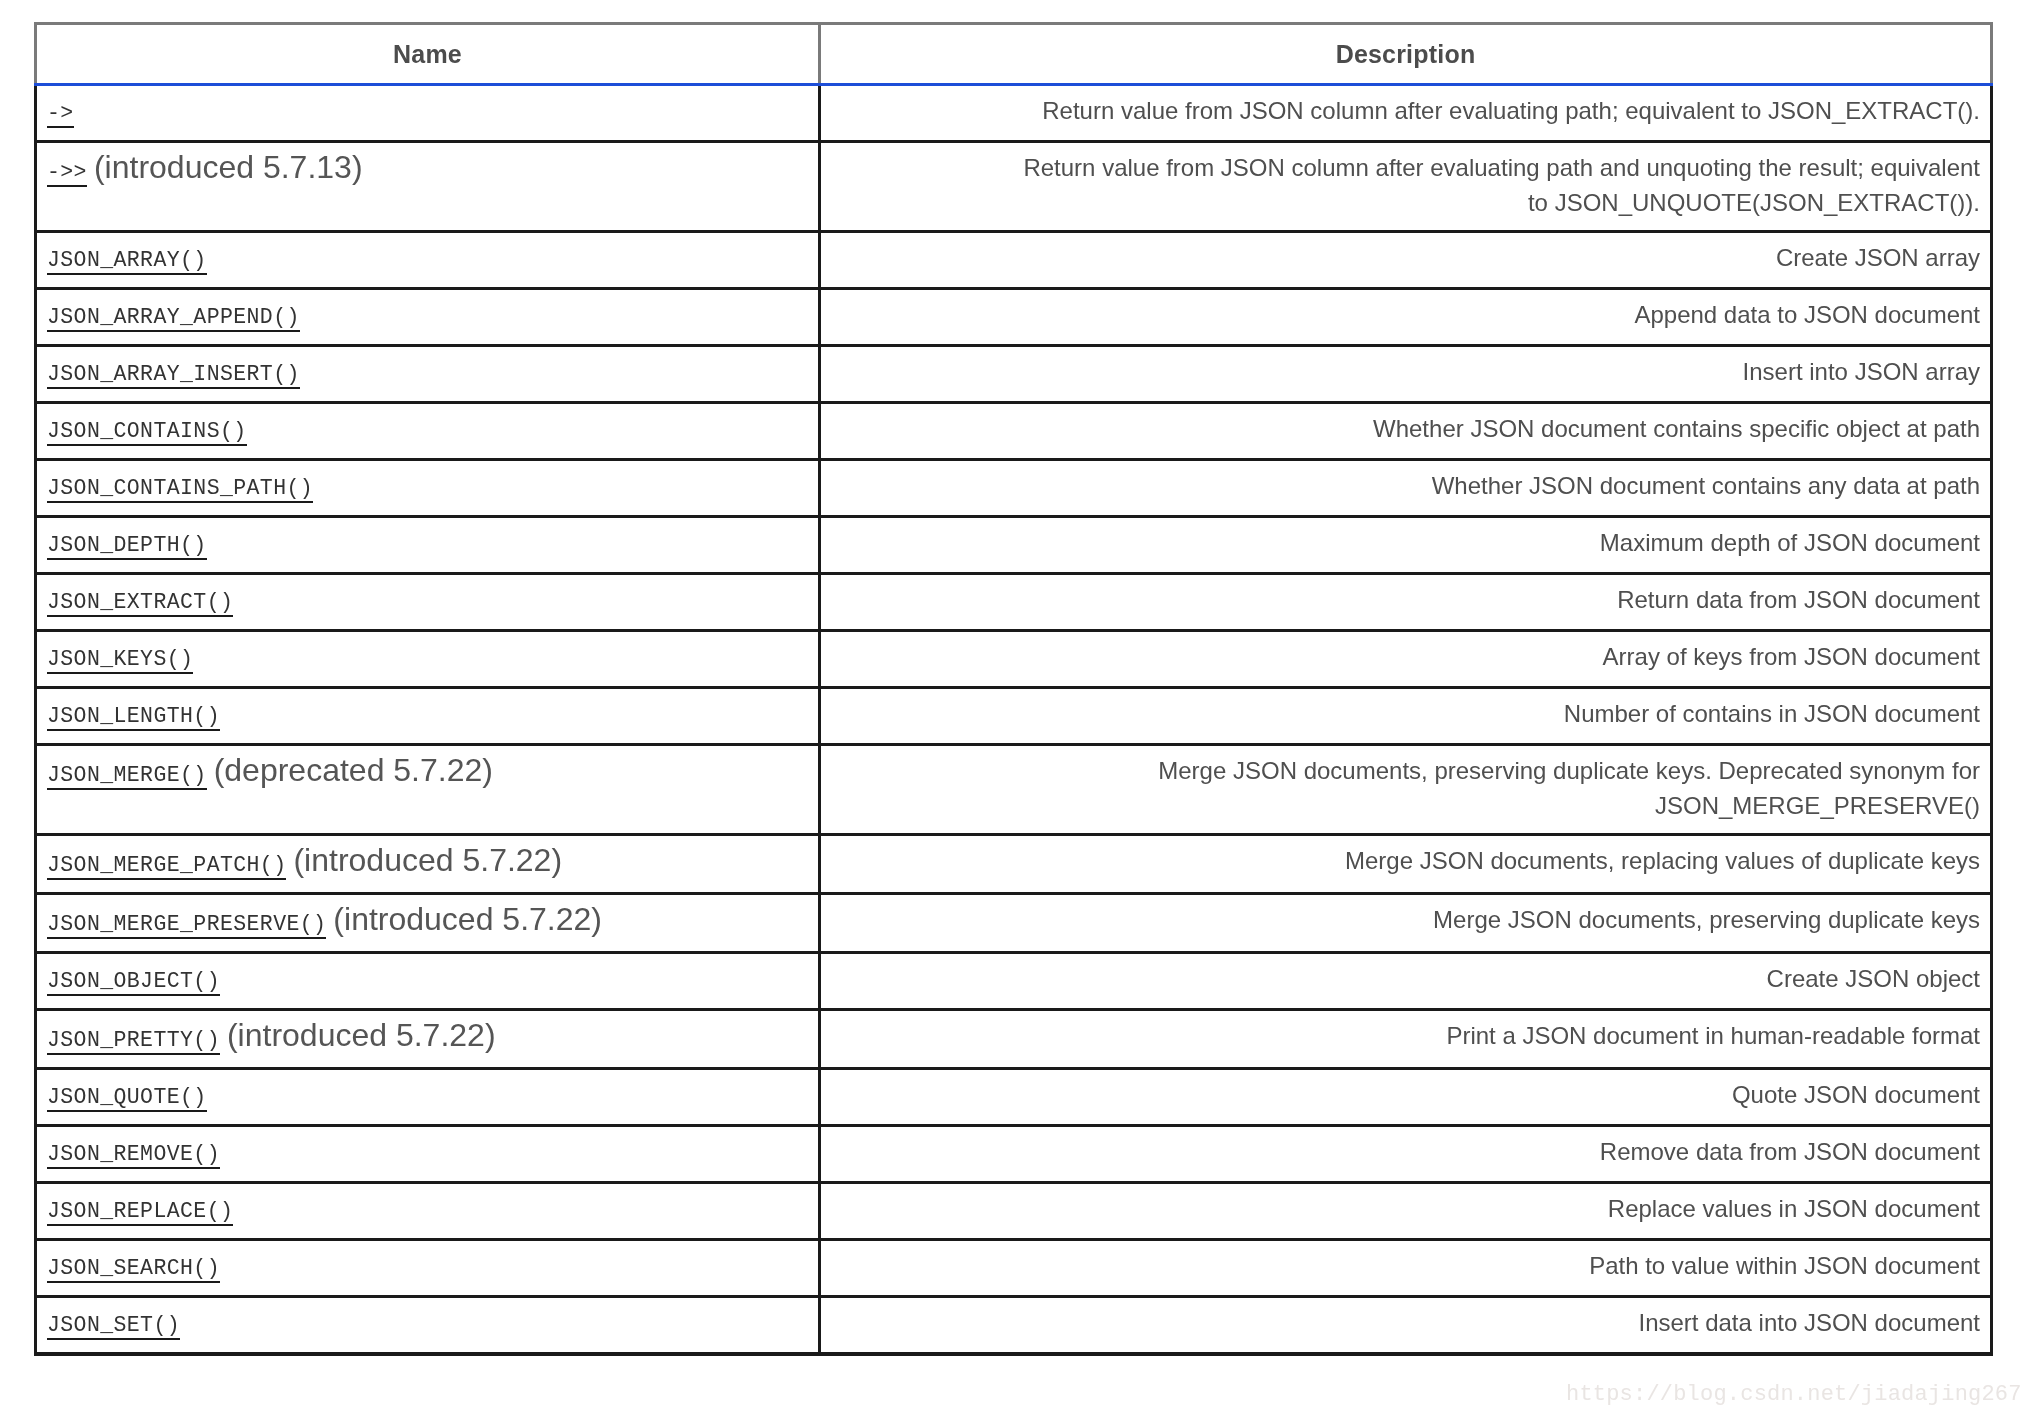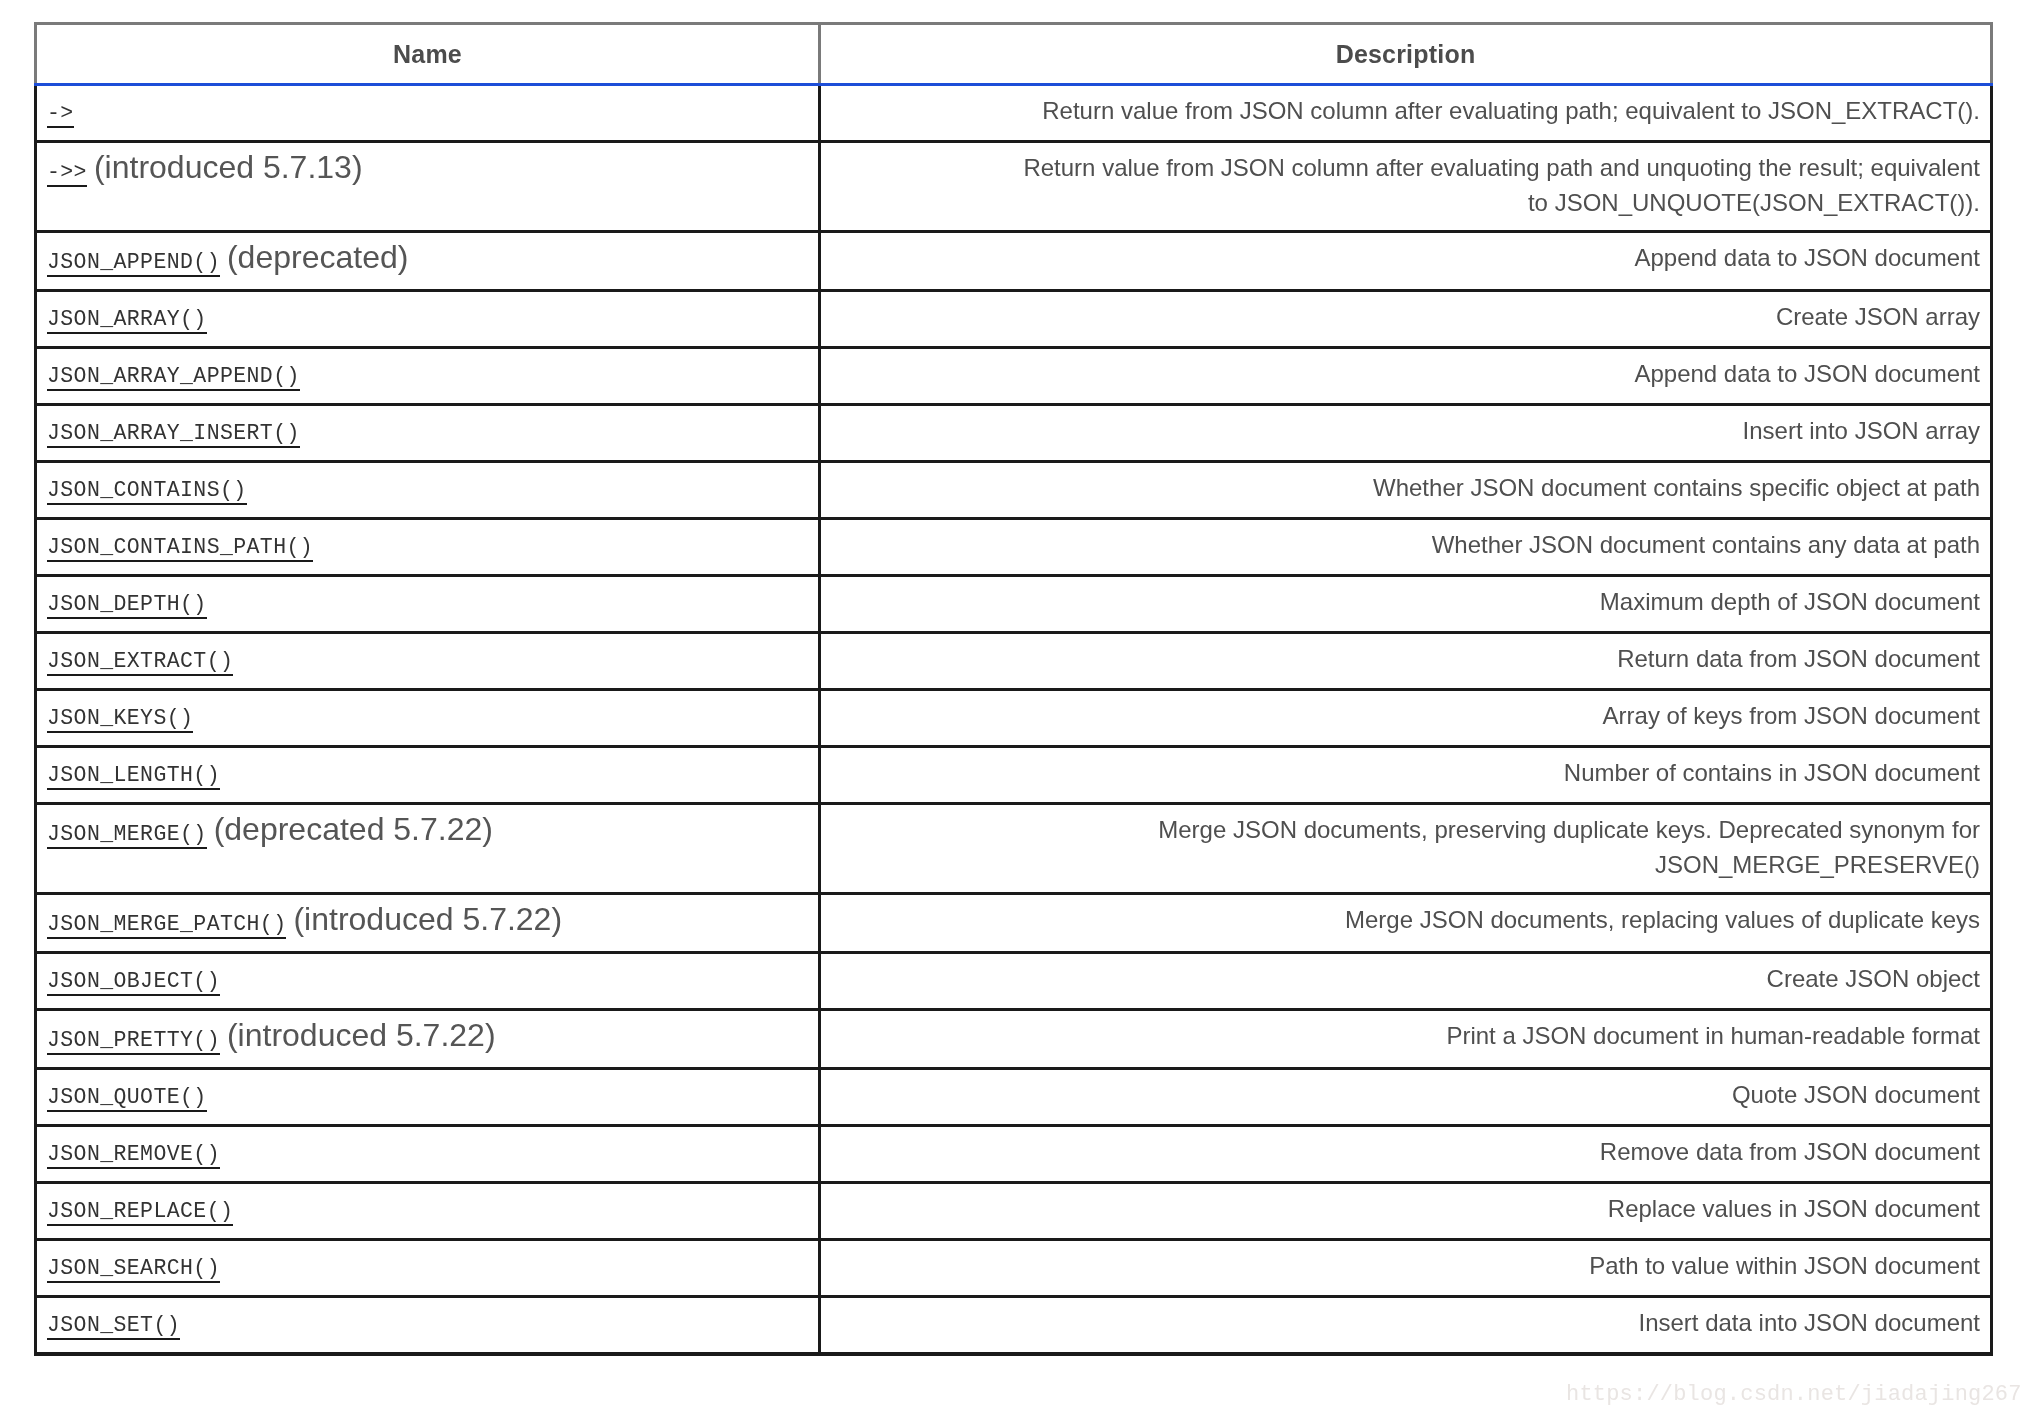--- a/index.html
+++ b/index.html
@@ -129,24 +129,20 @@
       <tbody id="table-body">
           <tr class="h1">
             <td class="cell-name"><span class="code">-&gt;</span></td>
             <td class="cell-desc"><span>Return value from JSON column after evaluating path; equivalent to JSON_EXTRACT().</span></td>
           </tr>
           <tr class="h2">
             <td class="cell-name"><span class="code">-&gt;&gt;</span><span class="note">(introduced 5.7.13)</span></td>
             <td class="cell-desc"><span>Return value from JSON column after evaluating path and unquoting the result; equivalent</span><span class="desc-line2">to JSON_UNQUOTE(JSON_EXTRACT()).</span></td>
           </tr>
           <tr class="h1">
-            <td class="cell-name"><span class="code">JSON_APPEND()</span><span class="note">(deprecated)</span></td>
-            <td class="cell-desc"><span>Append data to JSON document</span></td>
-          </tr>
-          <tr class="h1">
             <td class="cell-name"><span class="code">JSON_ARRAY()</span></td>
             <td class="cell-desc"><span>Create JSON array</span></td>
           </tr>
           <tr class="h1">
             <td class="cell-name"><span class="code">JSON_ARRAY_APPEND()</span></td>
             <td class="cell-desc"><span>Append data to JSON document</span></td>
           </tr>
           <tr class="h1">
             <td class="cell-name"><span class="code">JSON_ARRAY_INSERT()</span></td>
             <td class="cell-desc"><span>Insert into JSON array</span></td>
@@ -177,20 +173,24 @@
           </tr>
           <tr class="h2">
             <td class="cell-name"><span class="code">JSON_MERGE()</span><span class="note">(deprecated 5.7.22)</span></td>
             <td class="cell-desc"><span>Merge JSON documents, preserving duplicate keys. Deprecated synonym for</span><span class="desc-line2">JSON_MERGE_PRESERVE()</span></td>
           </tr>
           <tr class="h1">
             <td class="cell-name"><span class="code">JSON_MERGE_PATCH()</span><span class="note">(introduced 5.7.22)</span></td>
             <td class="cell-desc"><span>Merge JSON documents, replacing values of duplicate keys</span></td>
           </tr>
           <tr class="h1">
+            <td class="cell-name"><span class="code">JSON_MERGE_PRESERVE()</span><span class="note">(introduced 5.7.22)</span></td>
+            <td class="cell-desc"><span>Merge JSON documents, preserving duplicate keys</span></td>
+          </tr>
+          <tr class="h1">
             <td class="cell-name"><span class="code">JSON_OBJECT()</span></td>
             <td class="cell-desc"><span>Create JSON object</span></td>
           </tr>
           <tr class="h1">
             <td class="cell-name"><span class="code">JSON_PRETTY()</span><span class="note">(introduced 5.7.22)</span></td>
             <td class="cell-desc"><span>Print a JSON document in human-readable format</span></td>
           </tr>
           <tr class="h1">
             <td class="cell-name"><span class="code">JSON_QUOTE()</span></td>
             <td class="cell-desc"><span>Quote JSON document</span></td>

